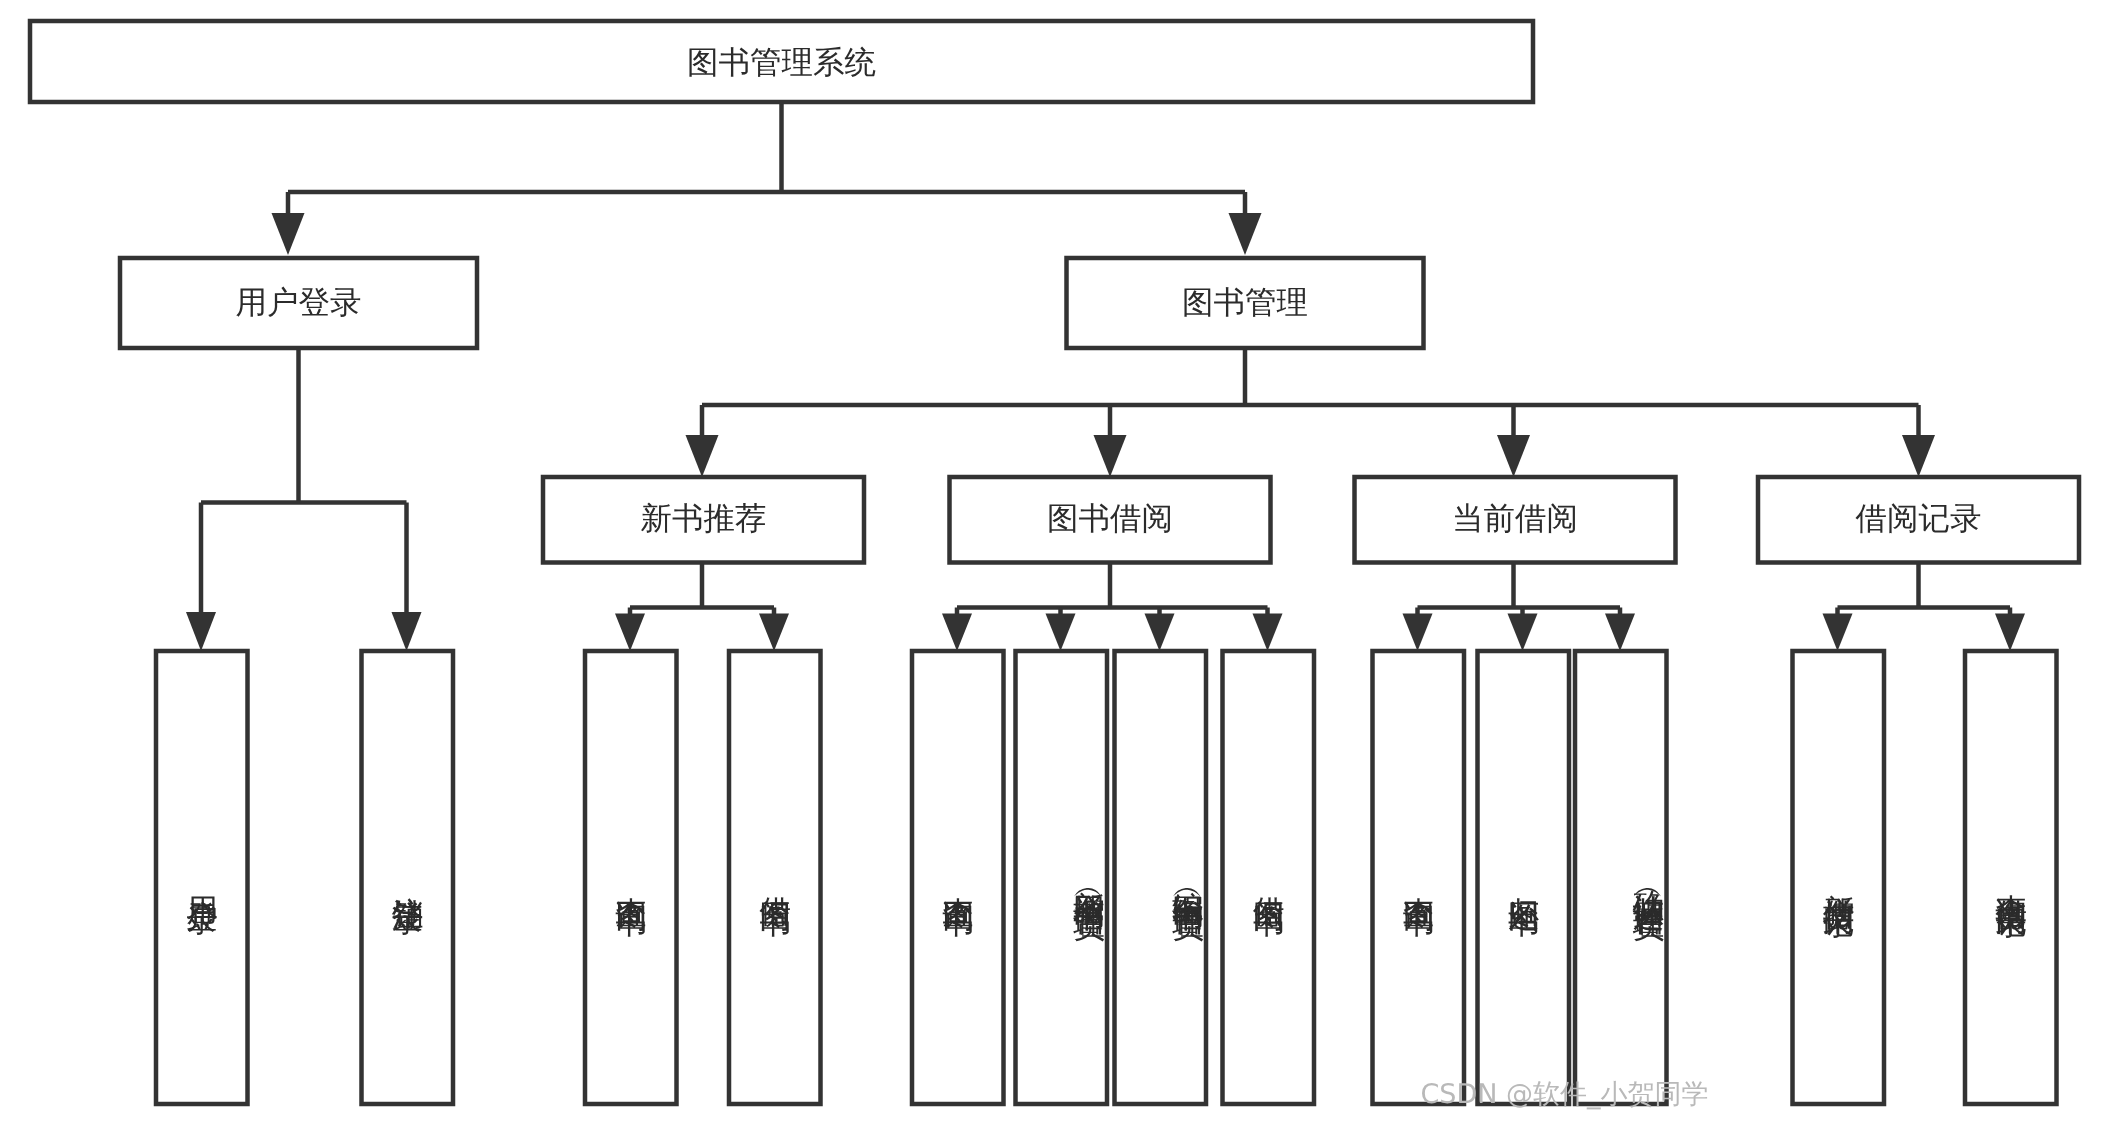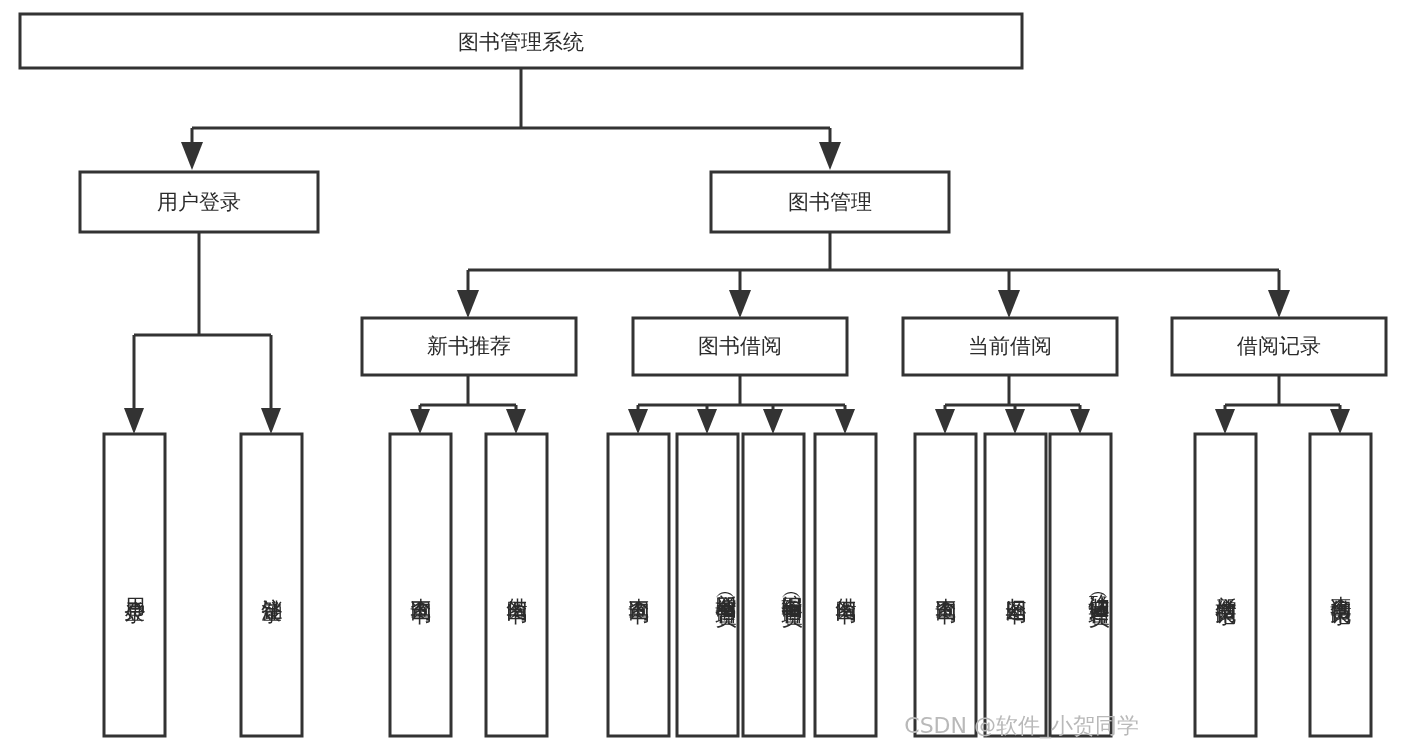--- a/index.html
+++ b/index.html
@@ -61,21 +61,21 @@
     letter-spacing: 2px;
     text-align: center;
     white-space: nowrap;
     pointer-events: none;
   }
   .watermark {
     position: absolute;
     right: 8px;
     bottom: 6px;
     font-family: "DejaVu Sans", "Liberation Sans", sans-serif;
-    font-size: 22px;
+    font-size: 18px;
     color: #b9b9b9;
     white-space: nowrap;
     pointer-events: none;
   }
 </style>
 </head>
 <body>
 
 <div id="diagram-root">
 

